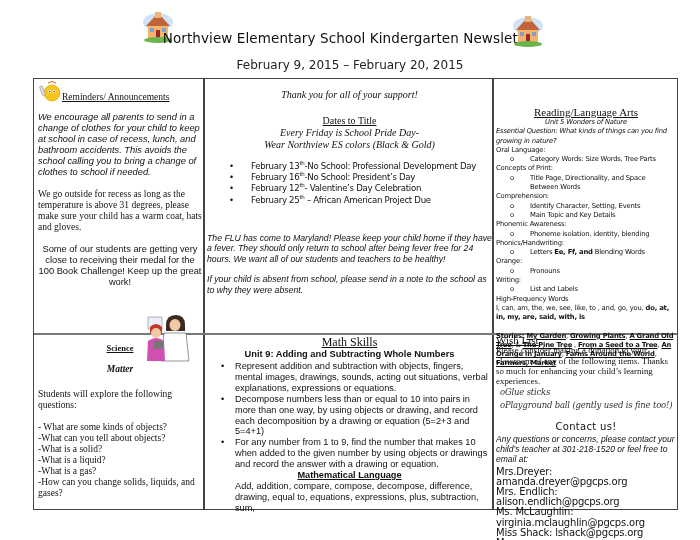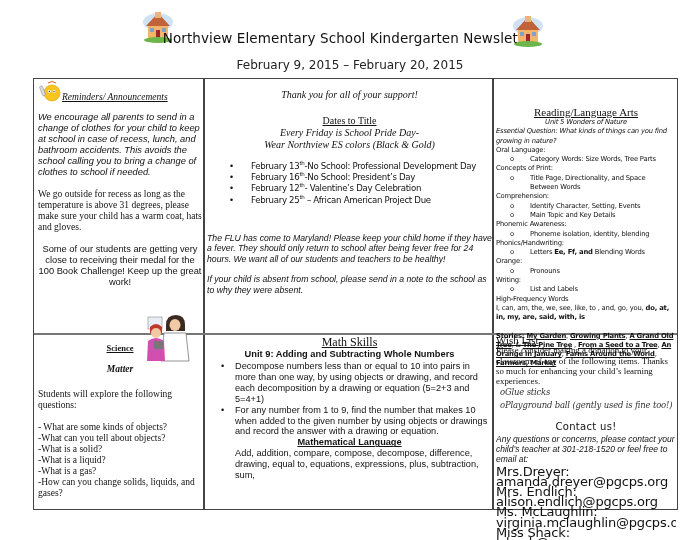--- a/index.html
+++ b/index.html
@@ -23,21 +23,21 @@
   .hline { position: absolute; left: 0; width: 100%; height: 2px; background: #777; top: 254px; }
 
   .cell { position: absolute; overflow: hidden; }
   .c-rem { left: 4px; top: 8px; width: 164px; }
   .c-mid { left: 173px; top: 10px; width: 285px; }
   .c-rla { left: 462px; top: 3px; width: 180px; }
   .c-sci { left: 4px; top: 264px; width: 164px; }
   .c-math { left: 173px; top: 257px; width: 285px; }
   .c-wish { left: 462px; top: 256px; width: 180px; }
 
-  .rem-title { font-family: "Liberation Serif", serif; font-size: 9.5px; text-decoration: underline; padding-left: 24px; margin-top: 5px; font-style: italic; }
+  .rem-title { font-family: "Liberation Serif", serif; font-size: 9.5px; text-decoration: underline; padding-left: 24px; margin-top: 5px; }
   .rem-italic { font-style: italic; font-size: 9.3px; line-height: 11px; margin-top: 10px; }
   .rem-serif { font-family: "Liberation Serif", serif; font-size: 9.5px; line-height: 11px; margin-top: 11px; }
   .rem-sans { font-size: 9.3px; line-height: 11px; margin-top: 11px; text-align: center; }
 
   .mid-serif-i { font-family: "Liberation Serif", serif; font-style: italic; font-size: 10px; text-align: center; line-height: 12px; }
   .mid-dates-title { font-family: "Liberation Serif", serif; font-size: 10px; text-align: center; text-decoration: underline; margin-top: 14px; line-height: 12px; }
   .mid-dates-list { list-style: none; margin-top: 10px; padding-left: 22px; }
   .mid-dates-list li { font-size: 8.6px; line-height: 11.2px; position: relative; padding-left: 22px; font-family: "DejaVu Sans", sans-serif; letter-spacing: -0.3px; }
   .mid-dates-list li::before { content: "•"; position: absolute; left: 0; top: 0; }
   .mid-dates-list sup { font-size: 5.5px; vertical-align: super; line-height: 0; }
@@ -69,21 +69,21 @@
   .math-list li::before { content: "•"; position: absolute; left: 0; top: 0; }
   .math-lang-title { font-weight: bold; text-decoration: underline; text-align: center; font-size: 9.2px; line-height: 11px; }
   .math-lang { font-size: 9.2px; line-height: 10.9px; padding-left: 28px; }
 
   .wish { font-family: "Liberation Serif", serif; font-size: 8.9px; line-height: 10.3px; }
   .wish-title { text-decoration: underline; font-size: 11px; }
   .wish-item { font-family: "DejaVu Serif", serif; font-style: italic; font-size: 8.5px; color: #333; line-height: 12.5px; padding-left: 4px; letter-spacing: -0.2px; }
   .contact-title { text-align: center; font-family: "DejaVu Sans", sans-serif; font-size: 10px; margin-top: 11px; letter-spacing: 0.3px; }
   .contact-intro { font-family: "Liberation Sans", sans-serif; font-style: italic; font-size: 8.5px; line-height: 10.3px; margin-top: 1px; }
   .contact-list { margin-top: 2px; }
-  .contact-list div { font-family: "DejaVu Sans", sans-serif; font-size: 13px; line-height: 10.2px; letter-spacing: -0.2px; }
+  .contact-list div { font-family: "DejaVu Sans", sans-serif; font-size: 10px; line-height: 10.2px; letter-spacing: -0.2px; }
 
   .smiley { position: absolute; left: 39px; top: 80px; width: 22px; height: 22px; }
   .doctor { position: absolute; left: 146px; top: 311px; width: 44px; height: 52px; }
 </style>
 </head>
 <body>
 
 <svg class="school-icon left" viewBox="0 0 32 34">
   <ellipse cx="16" cy="12" rx="15" ry="9" fill="#cfe3f5"></ellipse>
   <polygon points="16,3 4,16 28,16" fill="#c0623a"></polygon>
@@ -169,20 +169,21 @@
       <div>-What is a liquid?</div>
       <div>-What is a gas?</div>
       <div>-How can you change solids, liquids, and gases?</div>
     </div>
   </div>
 
   <div class="cell c-math">
     <div class="math-title">Math Skills</div>
     <div class="math-unit">Unit 9: Adding and Subtracting Whole Numbers</div>
     <ul class="math-list">
+      <li>Represent addition and subtraction with objects, fingers, mental images, drawings, sounds, acting out situations, verbal explanations, expressions or equations.</li>
       <li>Decompose numbers less than or equal to 10 into pairs in more than one way, by using objects or drawing, and record each decomposition by a drawing or equation (5=2+3 and 5=4+1)</li>
       <li>For any number from 1 to 9, find the number that makes 10 when added to the given number by using objects or drawings and record the answer with a drawing or equation.</li>
     </ul>
     <div class="math-lang-title">Mathematical Language</div>
     <div class="math-lang">Add, addition, compare, compose, decompose, difference, drawing, equal to, equations, expressions, plus, subtraction, sum,</div>
   </div>
 
   <div class="cell c-wish wish">
     <div class="wish-title">Wish List</div>
     <div>Please consider making a donation to your classroom of any of the following items. Thanks so much for enhancing your child’s learning experiences.</div>

